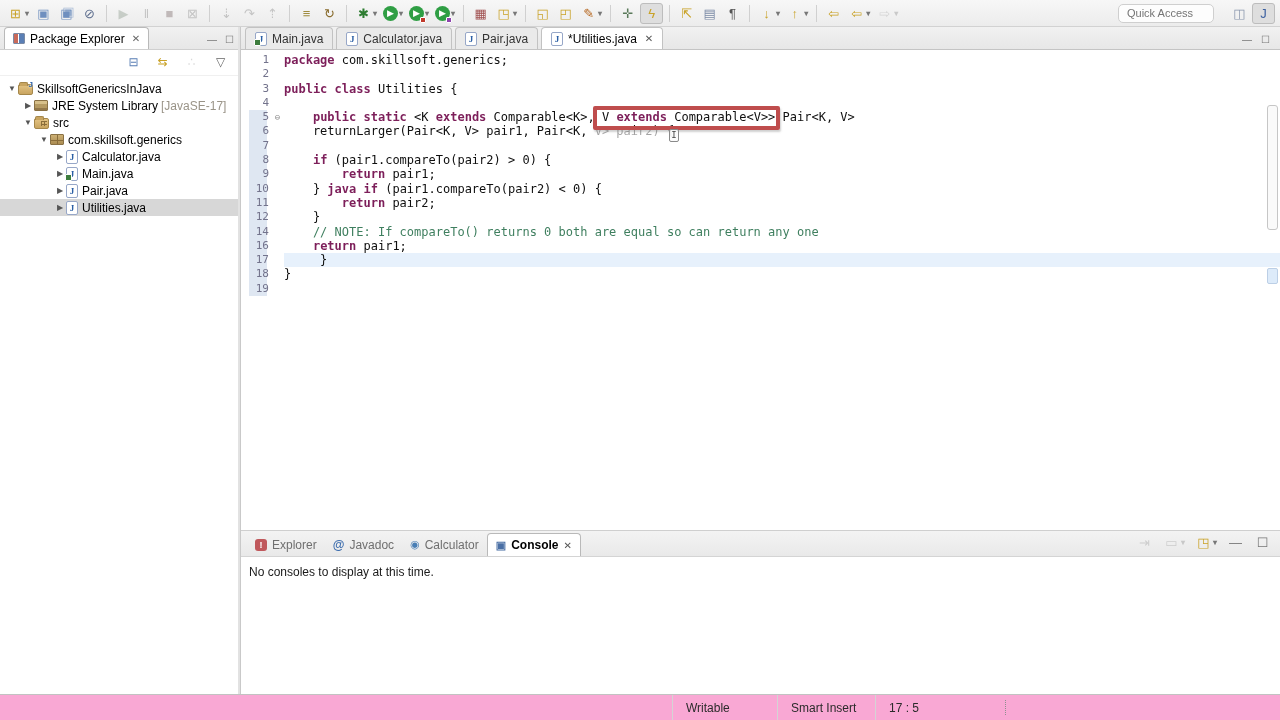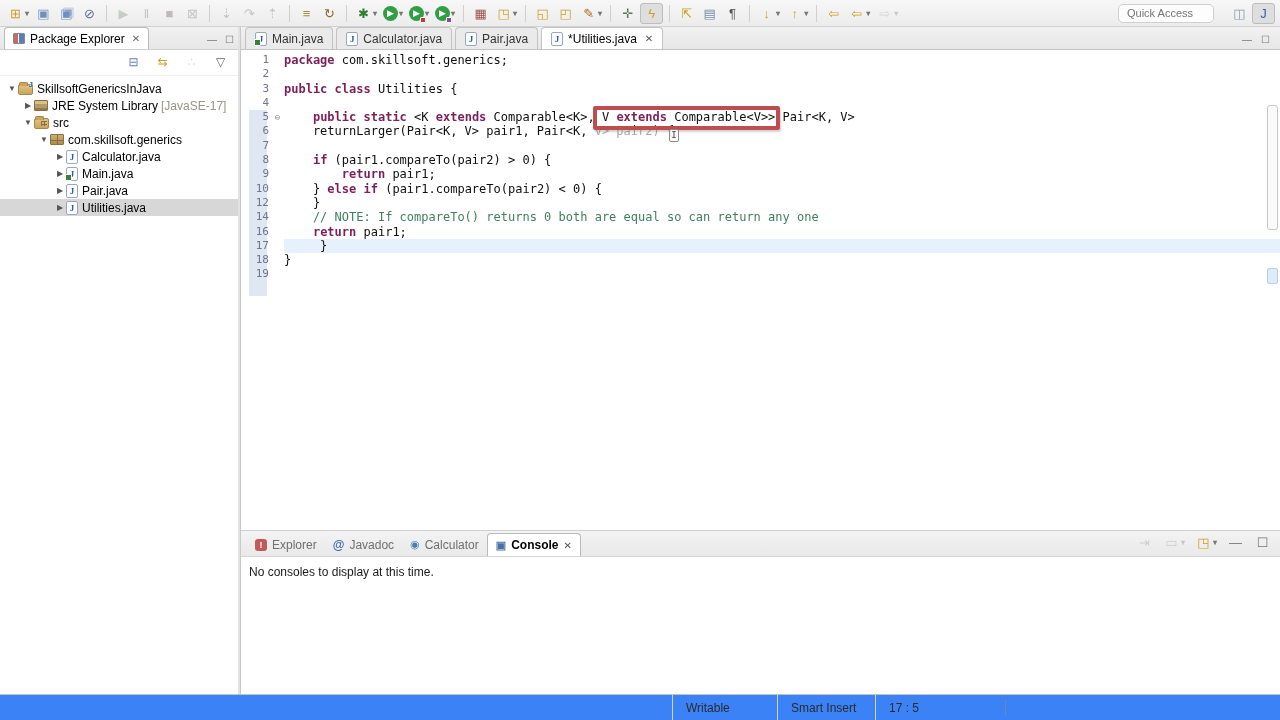--- a/index.html
+++ b/index.html
@@ -103,21 +103,21 @@
   .cico { display:inline-block; font-style:normal; }
   .cico-problems { width:12px; height:12px; background:#c0585c; border-radius:3px; color:#fff; font-size:9px; font-weight:bold; text-align:center; line-height:12px; }
   .cico-javadoc { color:#3f6faf; font-size:12px; font-weight:bold; }
   .cico-declaration { color:#4a7fb5; font-size:11px; }
   .cico-console { color:#4a6fa5; font-size:11px; }
   #console-tools { margin-left:auto; display:flex; align-items:center; gap:4px; padding-bottom:3px; }
   #console-body { position:absolute; left:0; top:530px; width:100%; height:137px; background:#fff; }
   #console-msg { font-size:12px; color:#1a1a1a; padding:8px 0 0 8px; }
 
   
-  #statusbar { position:absolute; left:0; top:694px; width:1280px; height:26px; background:#3b82f6; border-top:1px solid #c2c2c2;
+  #statusbar { position:absolute; left:0; top:694px; width:1280px; height:26px; background:#f9a8d4; border-top:1px solid #c2c2c2;
      display:flex; align-items:center; font-size:12px; color:#2b2b2b; }
   #sb-spacer { width:672px; }
   .sb-cell { height:100%; display:flex; align-items:center; padding-left:13px; border-left:1px solid #d4d4d4; }
   .sb-dots { height:15px; border-left:1px dotted #8f8f8f; margin-left:30px; }
 </style>
 </head>
 <body>
 
 <div id="toolbar">
   <div id="tb-icons">
@@ -357,21 +357,22 @@
       <div id="code">
           <div class="cl"><span class="num">1</span><span class="fold"></span><span class="ctext"><span class="seg-k">package</span><span class="seg-p"> com.skillsoft.generics;</span></span></div>
           <div class="cl"><span class="num">2</span><span class="fold"></span><span class="ctext"></span></div>
           <div class="cl"><span class="num">3</span><span class="fold"></span><span class="ctext"><span class="seg-k">public</span><span class="seg-p"> </span><span class="seg-k">class</span><span class="seg-p"> Utilities {</span></span></div>
           <div class="cl"><span class="num">4</span><span class="fold"></span><span class="ctext"></span></div>
           <div class="cl"><span class="num">5</span><span class="fold">⊖</span><span class="ctext"><span class="seg-p">    </span><span class="seg-k">public</span><span class="seg-p"> </span><span class="seg-k">static</span><span class="seg-p"> &lt;K </span><span class="seg-k">extends</span><span class="seg-p"> Comparable&lt;K&gt;, V </span><span class="seg-k">extends</span><span class="seg-p"> Comparable&lt;V&gt;&gt; Pair&lt;K, V&gt;</span></span></div>
           <div class="cl"><span class="num">6</span><span class="fold"></span><span class="ctext"><span class="seg-p">    returnLarger(Pair&lt;K, V&gt; pair1, Pair&lt;K, V&gt; pair2) {</span></span></div>
           <div class="cl"><span class="num">7</span><span class="fold"></span><span class="ctext"></span></div>
           <div class="cl"><span class="num">8</span><span class="fold"></span><span class="ctext"><span class="seg-p">    </span><span class="seg-k">if</span><span class="seg-p"> (pair1.compareTo(pair2) &gt; 0) {</span></span></div>
           <div class="cl"><span class="num">9</span><span class="fold"></span><span class="ctext"><span class="seg-p">        </span><span class="seg-k">return</span><span class="seg-p"> pair1;</span></span></div>
-          <div class="cl"><span class="num">10</span><span class="fold"></span><span class="ctext"><span class="seg-p">    } </span><span class="seg-k">else</span><span class="seg-p"> </span><span class="seg-k">if</span><span class="seg-p"> (pair1.compareTo(pair2) &lt; 0) {</span></span></div>
+          <div class="cl"><span class="num">10</span><span class="fold"></span><span class="ctext"><span class="seg-p">    } </span><span class="seg-k">java</span><span class="seg-p"> </span><span class="seg-k">if</span><span class="seg-p"> (pair1.compareTo(pair2) &lt; 0) {</span></span></div>
+          <div class="cl"><span class="num">11</span><span class="fold"></span><span class="ctext"><span class="seg-p">        </span><span class="seg-k">return</span><span class="seg-p"> pair2;</span></span></div>
           <div class="cl"><span class="num">12</span><span class="fold"></span><span class="ctext"><span class="seg-p">    }</span></span></div>
           <div class="cl"><span class="num">14</span><span class="fold"></span><span class="ctext"><span class="seg-c">    // NOTE: If compareTo() returns 0 both are equal so can return any one</span></span></div>
           <div class="cl"><span class="num">16</span><span class="fold"></span><span class="ctext"><span class="seg-p">    </span><span class="seg-k">return</span><span class="seg-p"> pair1;</span></span></div>
           <div class="cl cur"><span class="num">17</span><span class="fold"></span><span class="ctext"><span class="seg-p">     }</span></span></div>
           <div class="cl"><span class="num">18</span><span class="fold"></span><span class="ctext"><span class="seg-p">}</span></span></div>
           <div class="cl"><span class="num">19</span><span class="fold"></span><span class="ctext"></span></div>
         </div>
       <div id="ann-box" style="border-color: rgb(191, 77, 77);"></div>
       <div id="ann-shadow"></div>
       <div id="ibeam">I</div>

